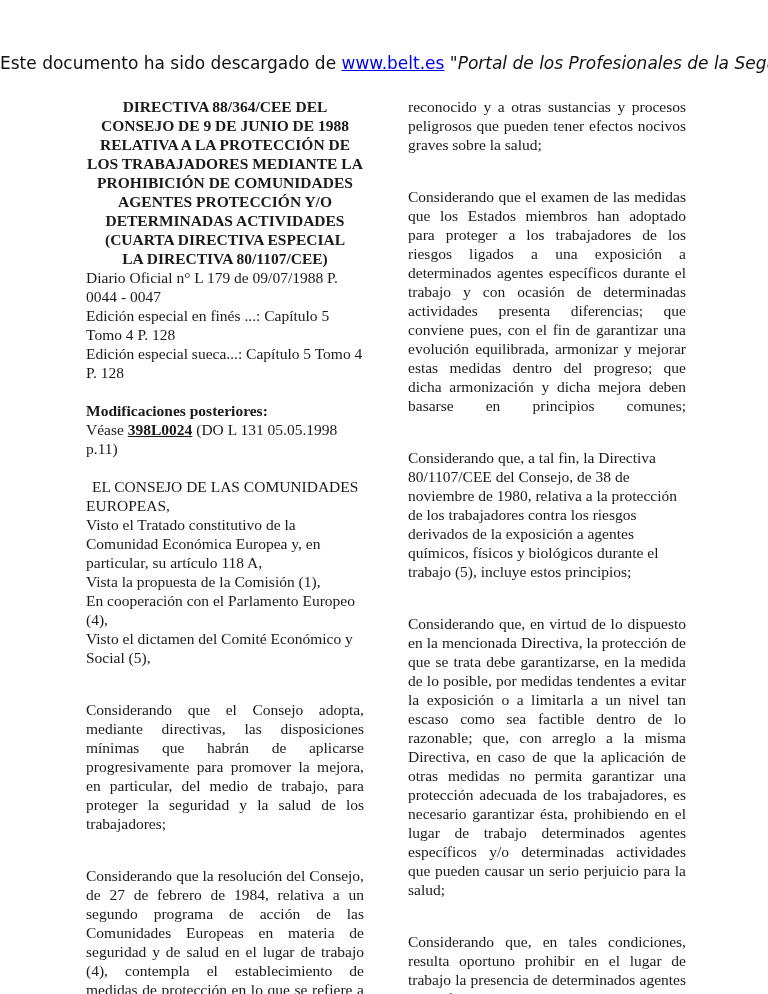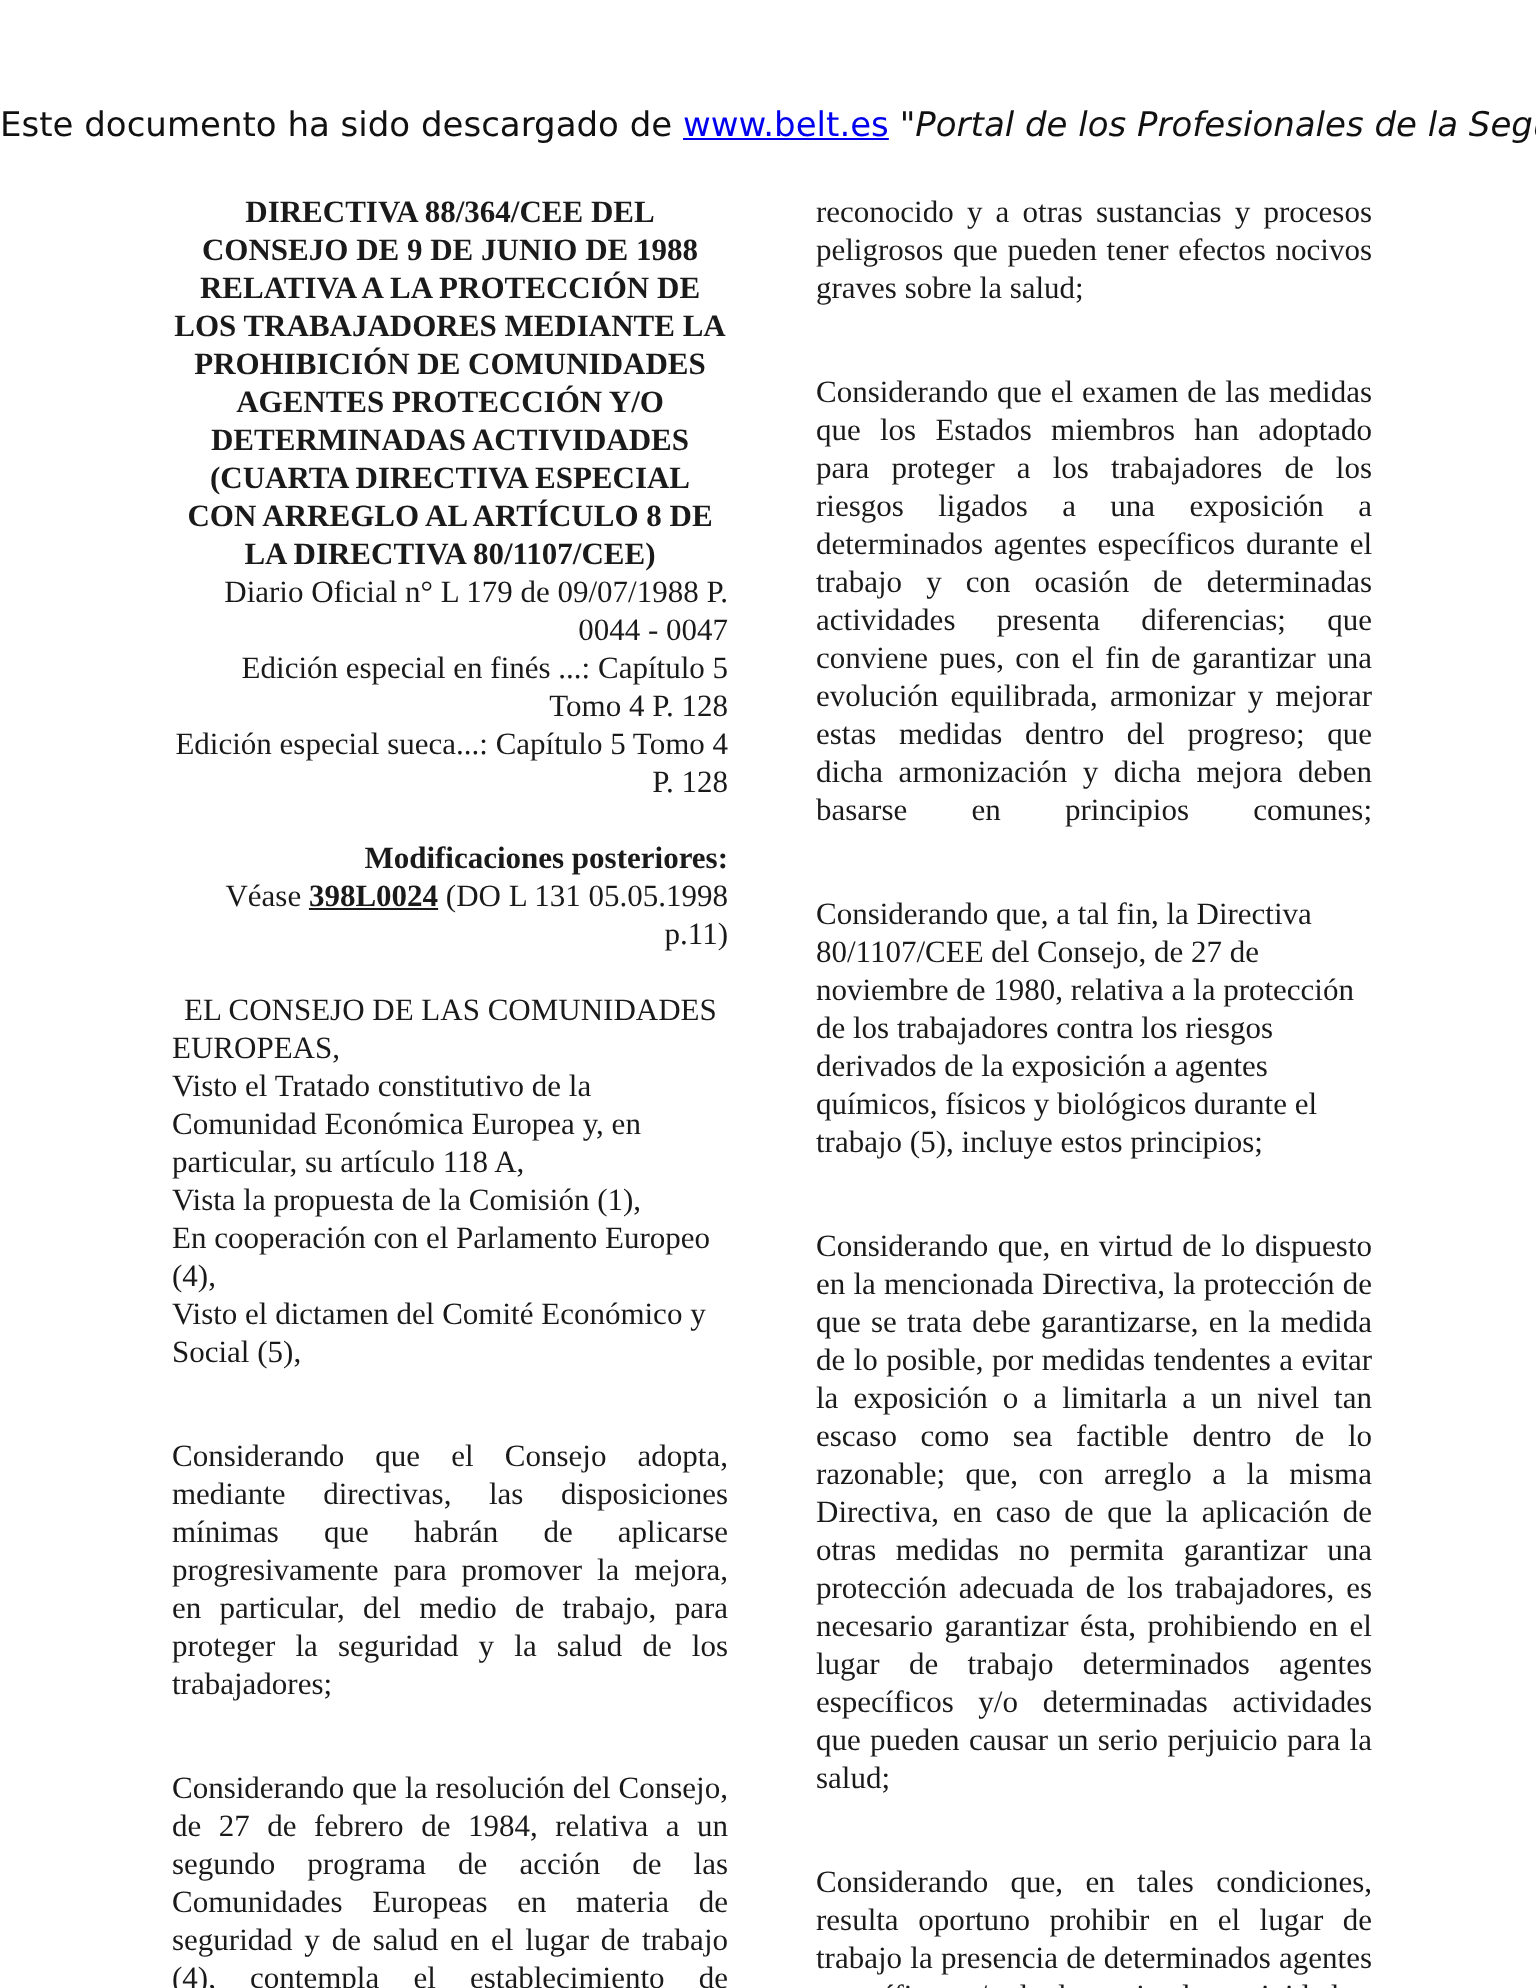--- a/index.html
+++ b/index.html
@@ -45,21 +45,21 @@
   .col {
     width: 278px;
     font-size: 15.5px;
     line-height: 19px;
   }
   .title-block {
     font-weight: bold;
     text-align: center;
   }
   .center-block {
-    text-align: right;
+    text-align: left;
   }
   .block-gap {
     margin-top: 19px;
   }
   .ref-link {
     font-weight: bold;
     text-decoration: underline;
     color: #1a1a1a;
     cursor: pointer;
   }
@@ -96,21 +96,20 @@
 
     <div class="title-block">
       <div>DIRECTIVA 88/364/CEE DEL</div>
       <div>CONSEJO DE 9 DE JUNIO DE 1988</div>
       <div>RELATIVA A LA PROTECCIÓN DE</div>
       <div>LOS TRABAJADORES MEDIANTE LA</div>
       <div>PROHIBICIÓN DE COMUNIDADES</div>
       <div>AGENTES PROTECCIÓN Y/O</div>
       <div>DETERMINADAS ACTIVIDADES</div>
       <div>(CUARTA DIRECTIVA ESPECIAL</div>
-      <div>CON ARREGLO AL ARTÍCULO 8 DE</div>
       <div>LA DIRECTIVA 80/1107/CEE)</div>
     </div>
 
     <div class="center-block">
       <div>Diario Oficial n° L 179 de 09/07/1988 P. 0044 - 0047</div>
       <div>Edición especial en finés ...: Capítulo 5 Tomo 4 P. 128</div>
       <div>Edición especial sueca...: Capítulo 5 Tomo 4 P. 128</div>
     </div>
 
     <div class="center-block block-gap">
@@ -128,20 +127,20 @@
 
     <div class="para justify">Considerando que el Consejo adopta, mediante directivas, las disposiciones mínimas que habrán de aplicarse progresivamente para promover la mejora, en particular, del medio de trabajo, para proteger la seguridad y la salud de los trabajadores;</div>
     <div class="para justify">Considerando que la resolución del Consejo, de 27 de febrero de 1984, relativa a un segundo programa de acción de las Comunidades Europeas en materia de seguridad y de salud en el lugar de trabajo (4), contempla el establecimiento de medidas de protección en lo que se refiere a las sustancias cuyo carácter carcinógeno está</div>
 
   </div>
 
   <div class="col">
 
     <div class="para first justify">reconocido y a otras sustancias y procesos peligrosos que pueden tener efectos nocivos graves sobre la salud;</div>
     <div class="para justify-last">Considerando que el examen de las medidas que los Estados miembros han adoptado para proteger a los trabajadores de los riesgos ligados a una exposición a determinados agentes específicos durante el trabajo y con ocasión de determinadas actividades presenta diferencias; que conviene pues, con el fin de garantizar una evolución equilibrada, armonizar y mejorar estas medidas dentro del progreso; que dicha armonización y dicha mejora deben basarse en principios comunes;</div>
-    <div class="para left-align">Considerando que, a tal fin, la Directiva 80/1107/CEE del Consejo, de 27 de noviembre de 1980, relativa a la protección de los trabajadores contra los riesgos derivados de la exposición a agentes químicos, físicos y biológicos durante el trabajo (5), incluye estos principios;</div>
+    <div class="para left-align">Considerando que, a tal fin, la Directiva 80/1107/CEE del Consejo, de 38 de noviembre de 1980, relativa a la protección de los trabajadores contra los riesgos derivados de la exposición a agentes químicos, físicos y biológicos durante el trabajo (5), incluye estos principios;</div>
     <div class="para justify">Considerando que, en virtud de lo dispuesto en la mencionada Directiva, la protección de que se trata debe garantizarse, en la medida de lo posible, por medidas tendentes a evitar la exposición o a limitarla a un nivel tan escaso como sea factible dentro de lo razonable; que, con arreglo a la misma Directiva, en caso de que la aplicación de otras medidas no permita garantizar una protección adecuada de los trabajadores, es necesario garantizar ésta, prohibiendo en el lugar de trabajo determinados agentes específicos y/o determinadas actividades que pueden causar un serio perjuicio para la salud;</div>
     <div class="para justify">Considerando que, en tales condiciones, resulta oportuno prohibir en el lugar de trabajo la presencia de determinados agentes específicos y/o de determinadas actividades, sin perjuicio de determinadas excepciones;</div>
     <div class="para justify">Considerando que los representantes de las partes sociales deben desempeñar un papel</div>
 
   </div>
 
 </div>
 
 </body></html>

